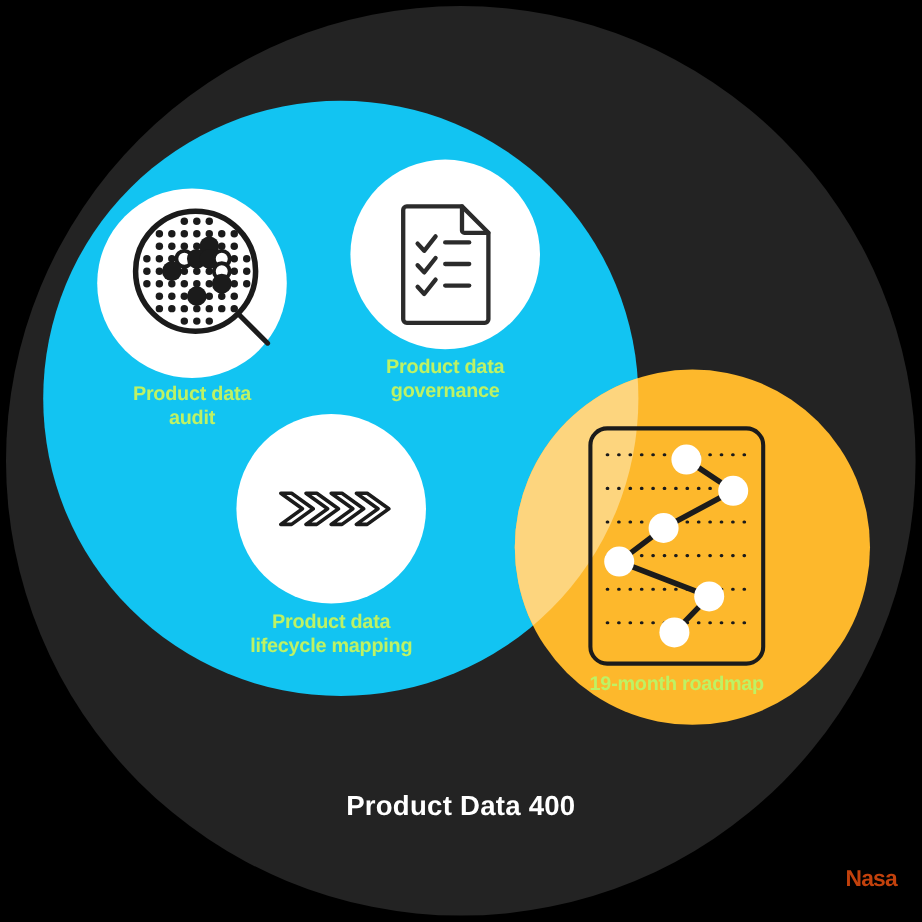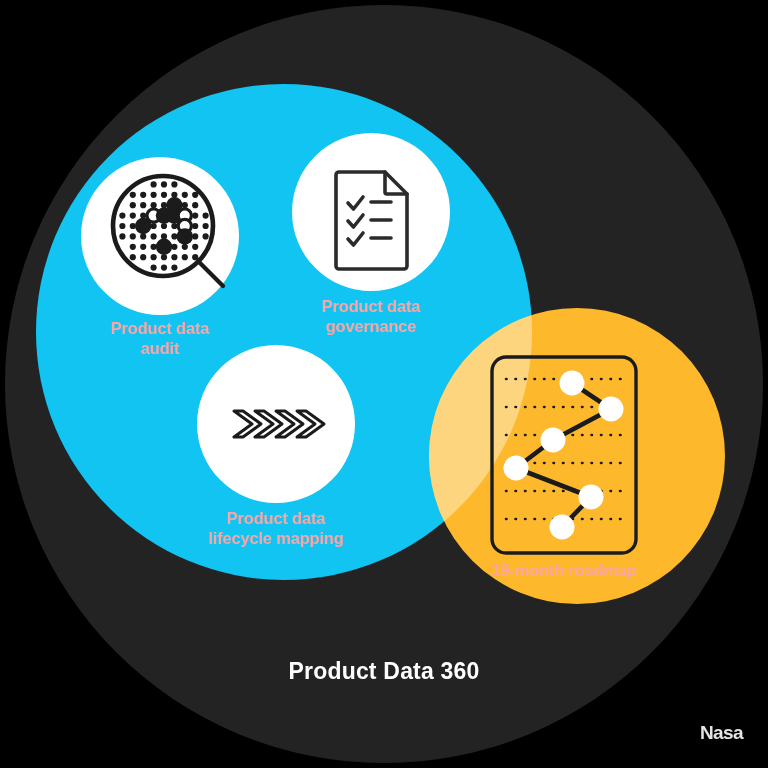--- a/index.html
+++ b/index.html
@@ -35,21 +35,21 @@
     top: 0;
     width: 768px;
     height: 768px;
     pointer-events: none;
   }
   .label {
     position: absolute;
     text-align: center;
     font-family: "Liberation Sans", sans-serif;
     font-weight: bold;
-    color: #fca5a5;
+    color: #bef264;
     line-height: 1.22;
     letter-spacing: -0.2px;
     white-space: pre-line;
   }
   .label-audit {
     left: 60px;  top: 318px;  width: 200px;  font-size: 16.5px;
   }
   .label-governance {
     left: 268px; top: 296px;  width: 206px;  font-size: 16.5px;
   }
@@ -70,27 +70,27 @@
     font-weight: bold;
     font-size: 23px;
     letter-spacing: 0.2px;
   }
   .brand-logo {
     position: absolute;
     left: 700px;
     top: 720px;
     width: 52px;
     height: 26px;
-    color: #e5e5e5;
+    color: #c2410c;
     font-family: "Liberation Sans", sans-serif;
     font-weight: bold;
     font-size: 19px;
     line-height: 26px;
     letter-spacing: -0.6px;
-    text-align: left;
+    text-align: center;
   }
 </style>
 </head>
 <body>
 
 <div id="stage">
 
   <svg class="svg-root" viewBox="0 0 768 768">
     <defs>
 
@@ -243,18 +243,18 @@
 
   <div class="overlay">
     <div class="label label-audit">Product data
 audit</div>
     <div class="label label-governance">Product data
 governance</div>
     <div class="label label-lifecycle">Product data
 lifecycle mapping</div>
     <div class="label label-roadmap">19-month roadmap</div>
 
-    <div class="main-title">Product Data 360</div>
+    <div class="main-title">Product Data 400</div>
 
     <div class="brand-logo">Nasa</div>
   </div>
 
 </div>
 
 </body></html>

